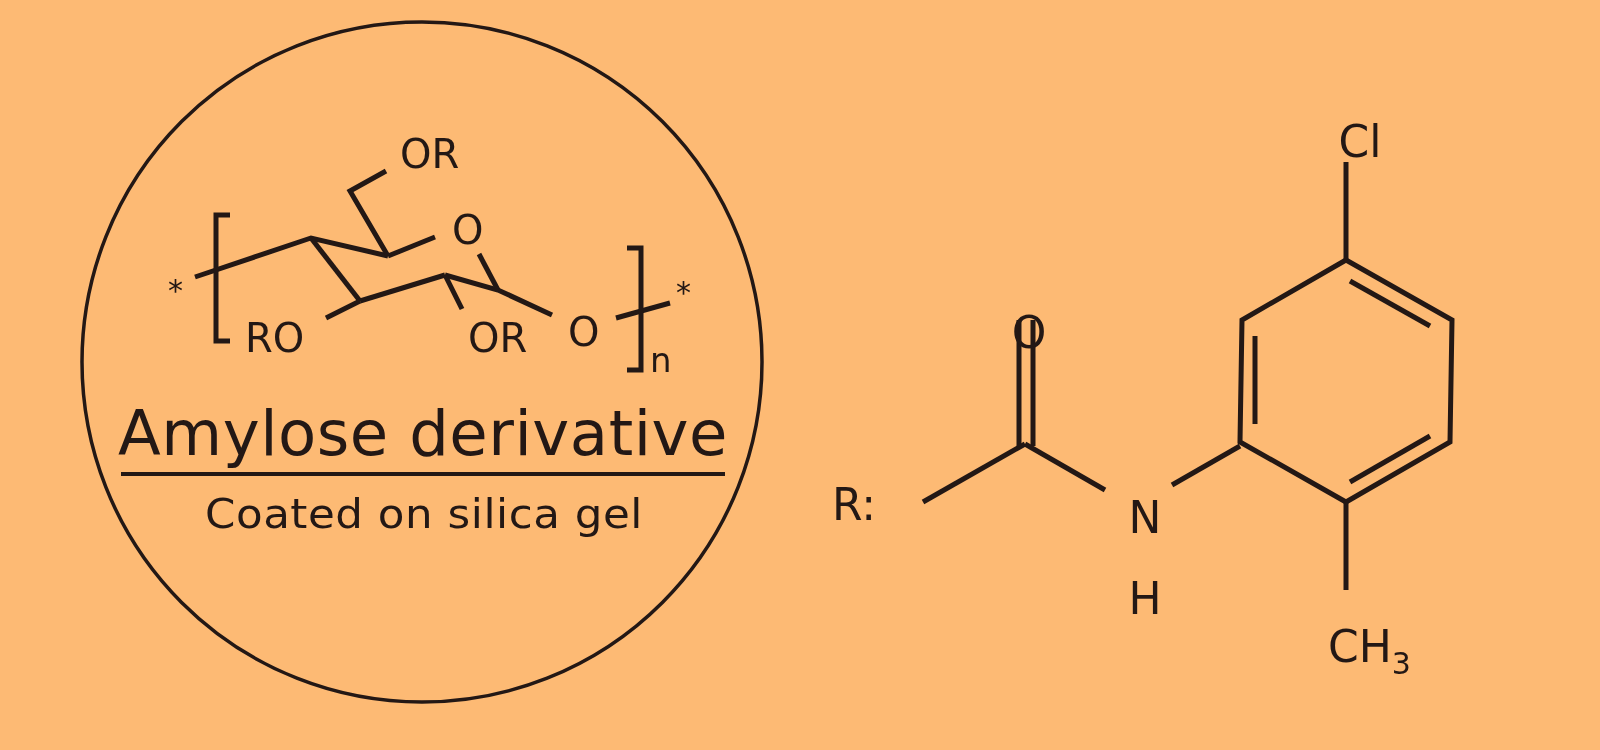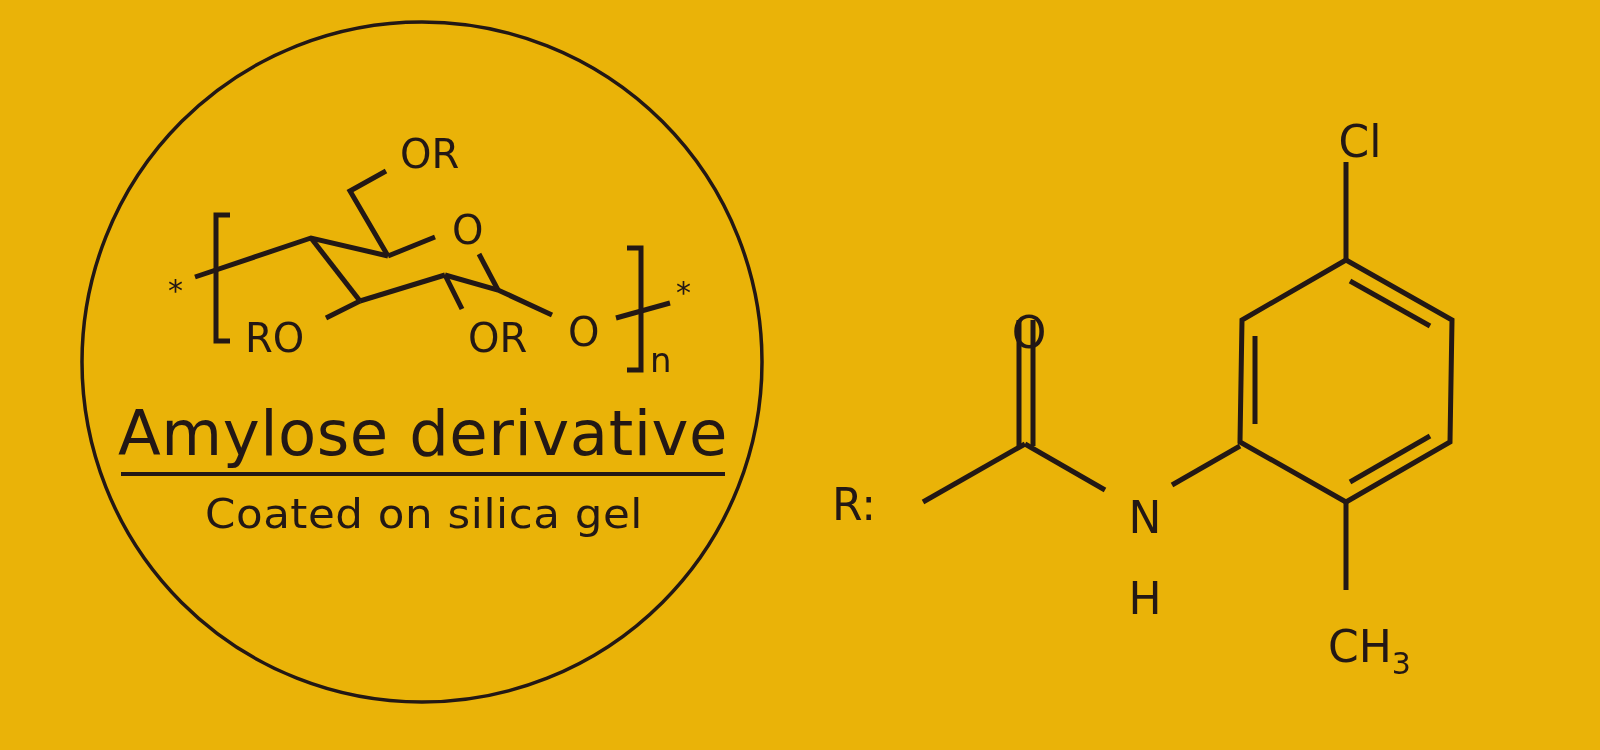--- a/index.html
+++ b/index.html
@@ -1,17 +1,17 @@
 <!DOCTYPE html>
 <html><head>
   <meta charset="utf-8">
   <style>
     html, body { margin: 0; padding: 0; background: #ffffff; }
     body { width: 1600px; height: 750px; overflow: hidden; }
-    #stage { position: relative; width: 1600px; height: 750px; background: #eab308; }
+    #stage { position: relative; width: 1600px; height: 750px; background: #fdba74; }
     svg { position: absolute; left: 0; top: 0; }
     .bond { stroke: #231815; stroke-width: 5; stroke-linecap: butt; stroke-linejoin: miter; fill: none; }
     .frame { stroke: #231815; stroke-width: 3.5; fill: none; }
     .lbl { fill: #231815; font-family: "DejaVu Sans", sans-serif; }
     .atom { font-size: 44px; }
     .atom-sm { font-size: 40px; }
     .title { font-size: 62px; letter-spacing: 0.5px; }
     .subtitle { font-size: 40px; letter-spacing: 0.5px; }
   </style>
 </head>

